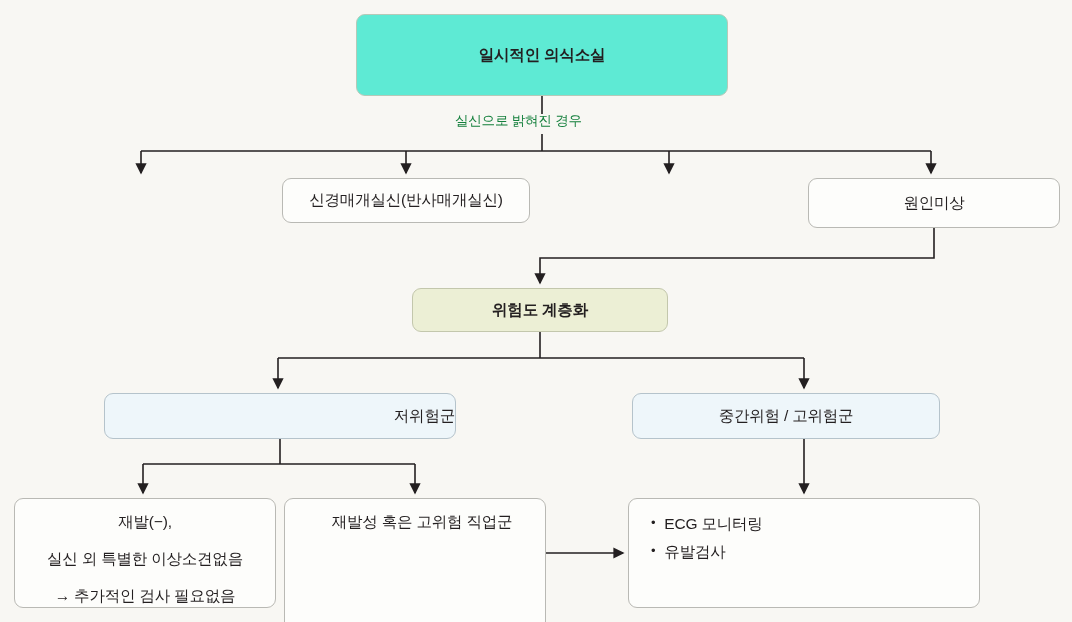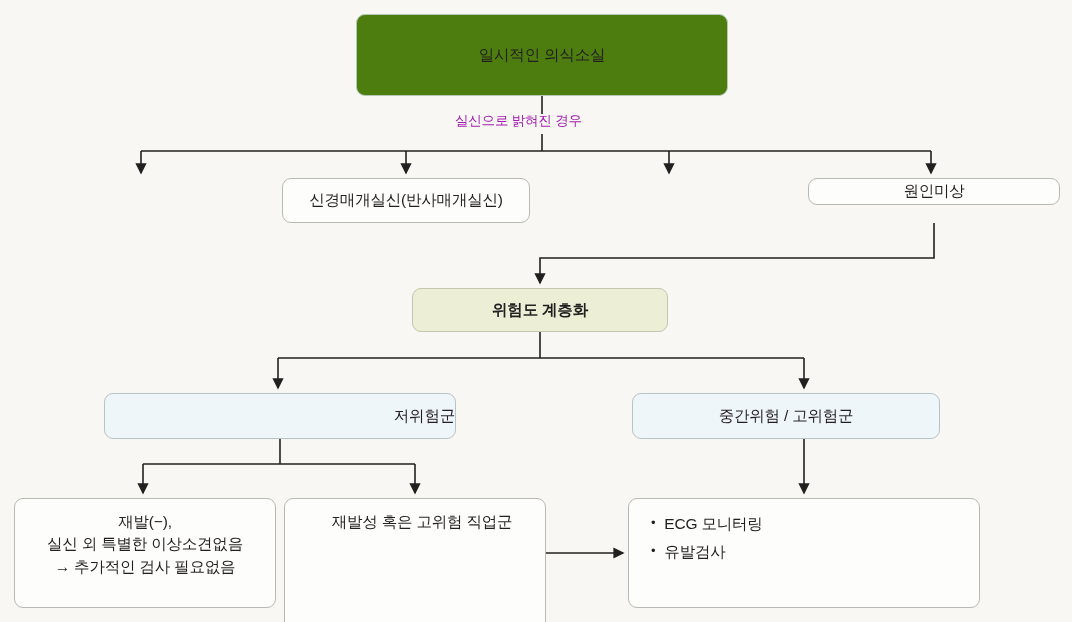--- a/index.html
+++ b/index.html
@@ -36,35 +36,35 @@
     display: flex;
     flex-direction: column;
     align-items: center;
     justify-content: center;
     text-align: center;
     line-height: 1.45;
     font-size: 15.5px;
     letter-spacing: -0.2px;
   }
   .node.green {
-    background: #4d7c0f;
+    background: #5eead4;
     border-color: #b6c9b8;
-    font-weight: normal;
+    font-weight: bold;
   }
   .node.olive {
     background: #ecefd5;
     border-color: #c3c7ac;
     font-weight: bold;
   }
   .node.blue {
     background: #eef6fa;
     border-color: #b5c3cb;
   }
   .node.top-align {
-    justify-content: flex-start;
+    justify-content: space-between;
     padding-top: 12px;
   }
   .node.left-align {
     align-items: flex-start;
     justify-content: flex-start;
     text-align: left;
     padding-top: 14px;
     padding-left: 22px;
   }
   .node .line {
@@ -80,31 +80,31 @@
   }
   .bullet-dot {
     font-size: 13px;
     line-height: 1;
     position: relative;
     top: -2px;
   }
   .edge-label {
     position: absolute;
     font-size: 13.5px;
-    color: #a21caf;
+    color: #15803d;
     white-space: nowrap;
     letter-spacing: -0.2px;
   }
 
   
   #n-syncope      { left: 356px; top: 14px;  width: 372px; height: 82px; }
   #n-ortho        { left: 14px;  top: 178px; width: 258px; height: 45px; }
   #n-neuro        { left: 282px; top: 178px; width: 248px; height: 45px; }
   #n-cardiac      { left: 540px; top: 178px; width: 258px; height: 45px; }
-  #n-unknown      { left: 808px; top: 178px; width: 252px; height: 27px; }
+  #n-unknown      { left: 808px; top: 178px; width: 252px; height: 50px; }
   #n-risk         { left: 412px; top: 288px; width: 256px; height: 44px; }
   #n-lowrisk      { left: 104px; top: 393px; width: 352px; height: 46px; align-items: flex-end; }
   #n-highrisk     { left: 632px; top: 393px; width: 308px; height: 46px; }
   #n-noexam       { left: 14px;  top: 498px; width: 262px; height: 110px; }
   #n-recurrent    { left: 284px; top: 498px; width: 262px; height: 140px; padding-left: 14px; }
   #n-ecg          { left: 628px; top: 498px; width: 352px; height: 110px; }
 </style>
 </head>
 <body>
 

